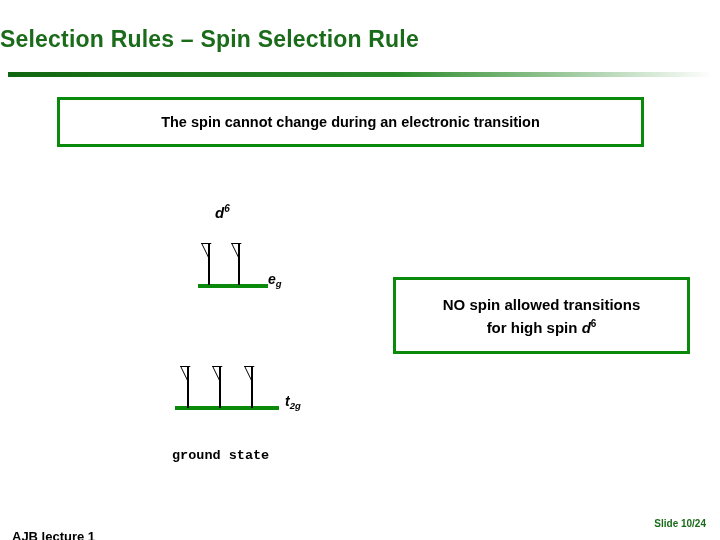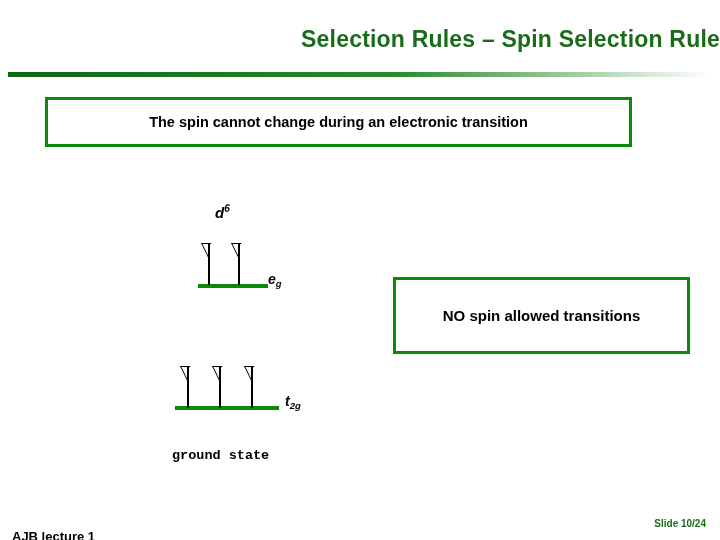--- a/index.html
+++ b/index.html
@@ -18,21 +18,21 @@
     position: absolute;
     left: 0; top: 0;
     width: 720px;
     height: 540px;
   }
   .title {
     position: absolute;
     left: 0;
     top: 26px;
     width: 720px;
-    text-align: right;
+    text-align: left;
     font-size: 23px;
     font-weight: bold;
     color: #1a6b1a;
     letter-spacing: 0.2px;
   }
   .title-rule {
     position: absolute;
     left: 8px;
     top: 72px;
     width: 704px;
@@ -45,21 +45,21 @@
     background: #ffffff;
     box-sizing: border-box;
     display: flex;
     align-items: center;
     justify-content: center;
     text-align: center;
     font-weight: bold;
     color: #000000;
   }
   .callout-main {
-    left: 45px;
+    left: 57px;
     top: 97px;
     width: 587px;
     height: 50px;
     font-size: 14.5px;
   }
   .callout-side {
     left: 387px;
     top: 277px;
     width: 297px;
     height: 77px;
@@ -188,20 +188,21 @@
     <div class="barb"></div>
       <div class="stem"></div>
   </div>
 
   <div class="lbl lbl-eg">
     <span>e</span><sub>g</sub>
   </div>
 
   <div class="callout callout-side">
     <div class="ln1">NO spin allowed transitions</div>
+    <div class="ln2"><span>for high spin </span><i>d</i><sup>6</sup></div>
   </div>
 
   <div class="orb-line" style="left:175px; top:406px;"></div>
   <div class="orb-line" style="left:207px; top:406px;"></div>
   <div class="orb-line" style="left:239px; top:406px;"></div>
 
   <div class="arrow-up" style="left:179px; top:366px;">
     <div class="barb"></div>
       <div class="stem"></div>
   </div>

